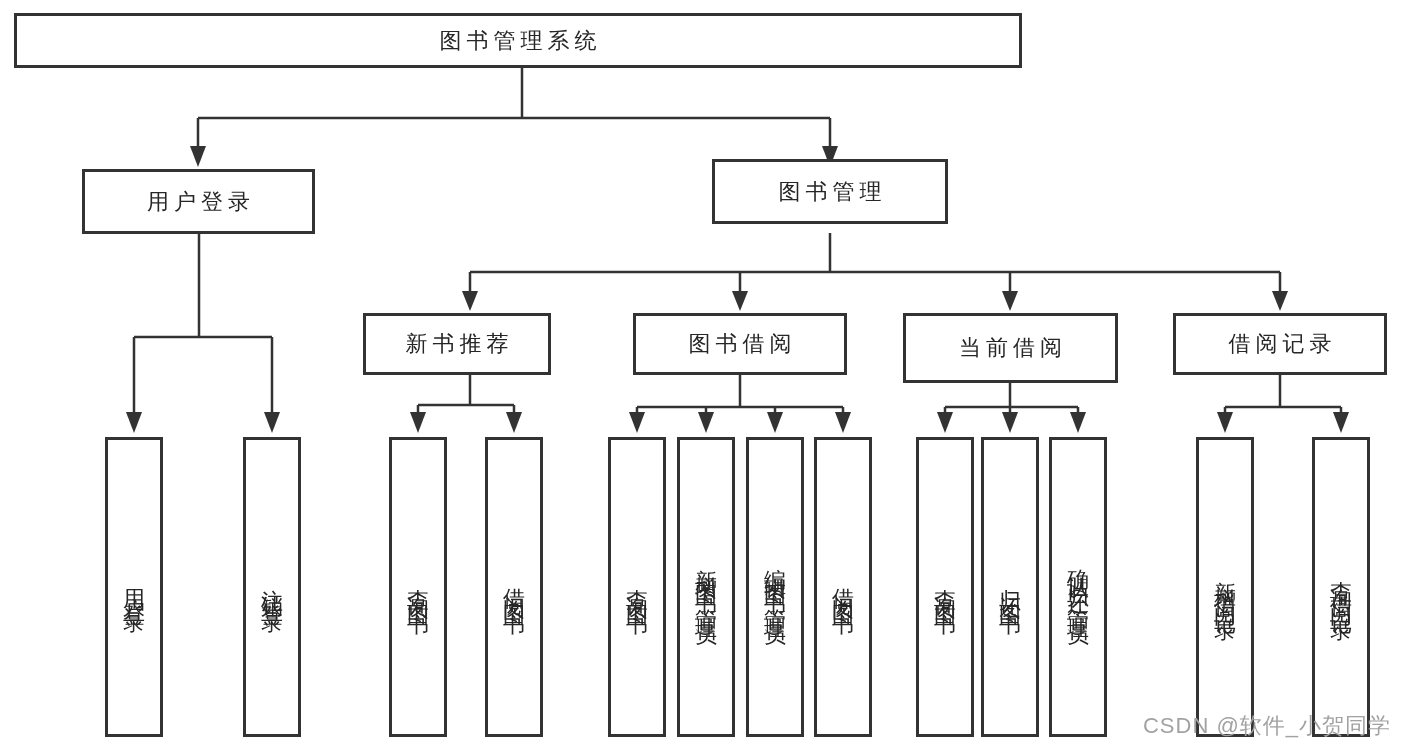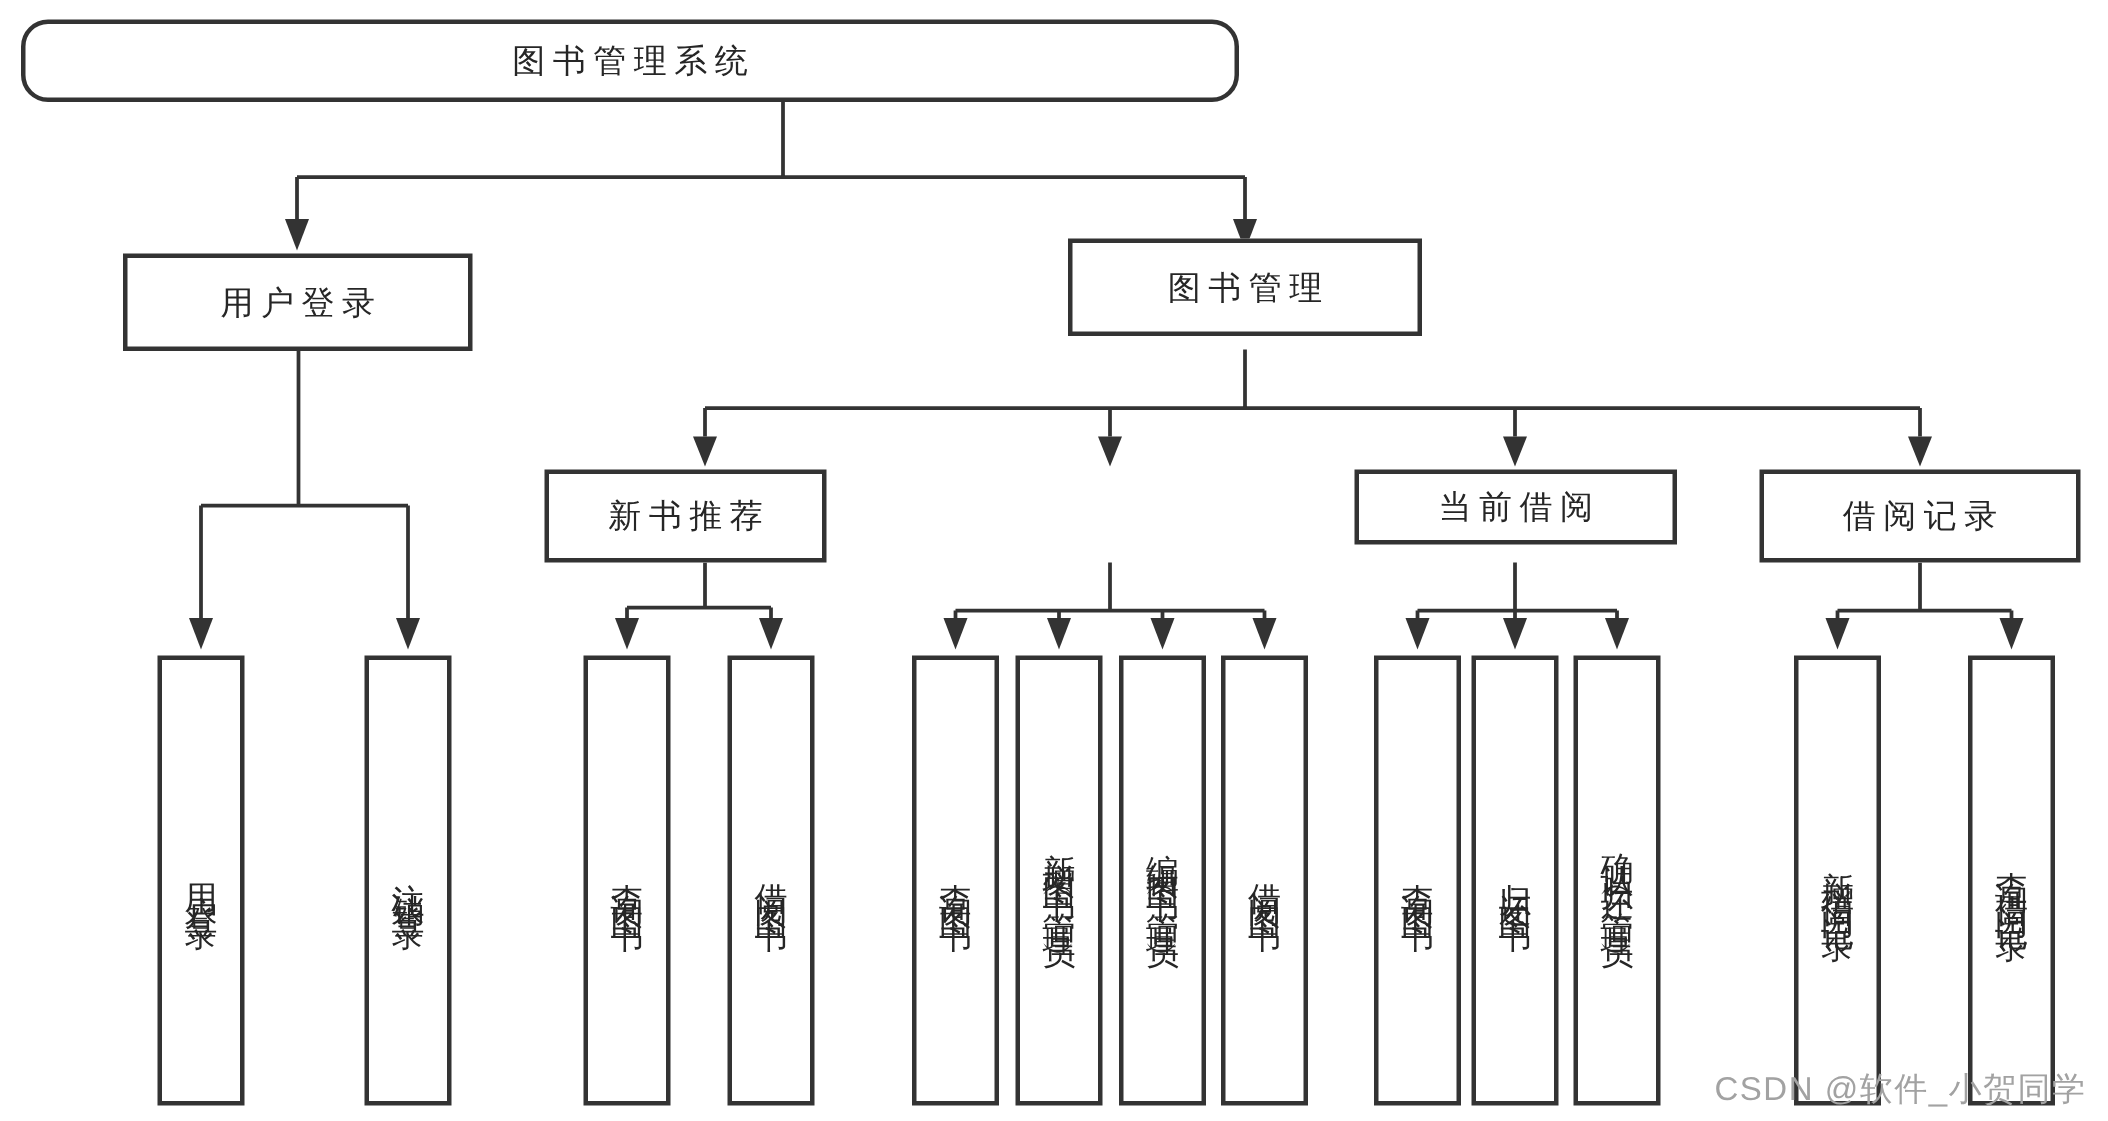--- a/index.html
+++ b/index.html
@@ -116,27 +116,28 @@
       <polygon points="1070,412 1086,412 1078,433"></polygon>
     </g>
 
     <g>
       <path d="M1280 375 V407 M1225 407 H1341 M1225 407 V412 M1341 407 V412"></path>
       <polygon points="1217,412 1233,412 1225,433"></polygon>
       <polygon points="1333,412 1349,412 1341,433"></polygon>
     </g>
   </svg>
 
-  <div class="box hbox" style="left:14px; top:13px; width:812px; height:55px;border-radius:18px;">图书管理系统</div>
+  <div class="box hbox" style="left:14px; top:13px; width:1008px; height:55px;">图书管理系统</div>
 
   <div class="box hbox" style="left:82px; top:169px; width:233px; height:65px;">用户登录</div>
   <div class="box hbox" style="left:712px; top:159px; width:236px; height:65px;">图书管理</div>
 
   <div class="box hbox" style="left:363px; top:313px; width:188px; height:62px;">新书推荐</div>
-  <div class="box hbox" style="left:903px; top:313px; width:215px; height:50px;">当前借阅</div>
+  <div class="box hbox" style="left:633px; top:313px; width:214px; height:62px;">图书借阅</div>
+  <div class="box hbox" style="left:903px; top:313px; width:215px; height:70px;">当前借阅</div>
   <div class="box hbox" style="left:1173px; top:313px; width:214px; height:62px;">借阅记录</div>
 
   <div class="box vbox" style="left:105px;">用户登录</div>
   <div class="box vbox" style="left:243px;">注销登录</div>
 
   <div class="box vbox" style="left:389px;">查询图书</div>
   <div class="box vbox" style="left:485px;">借阅图书</div>
 
   <div class="box vbox" style="left:608px;">查询图书</div>
   <div class="box vbox" style="left:677px;">新增图书（管理员）</div>

